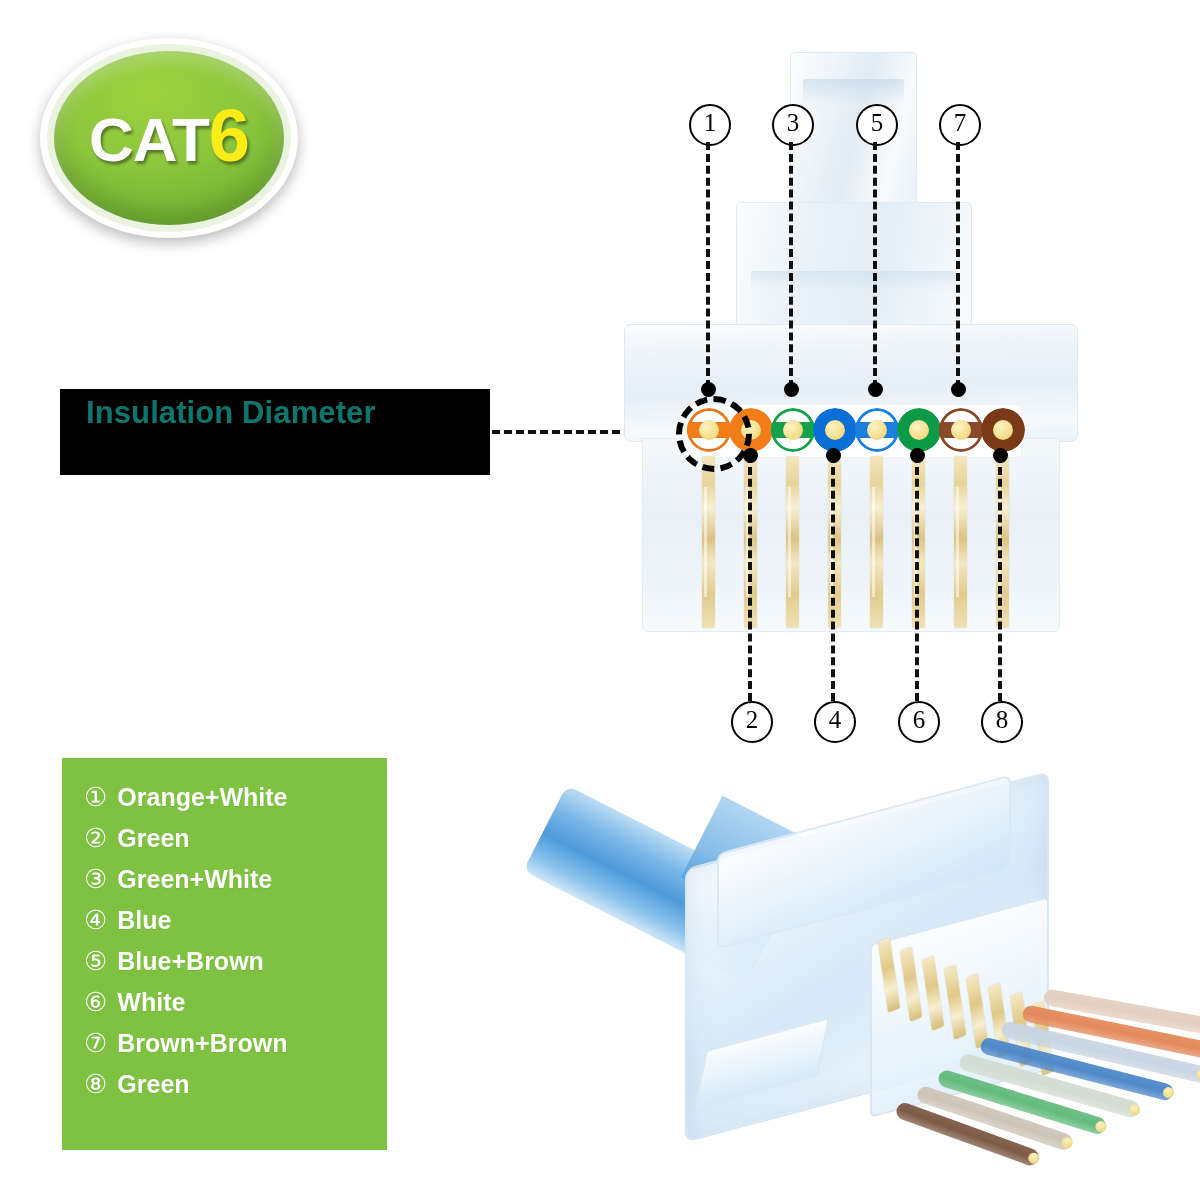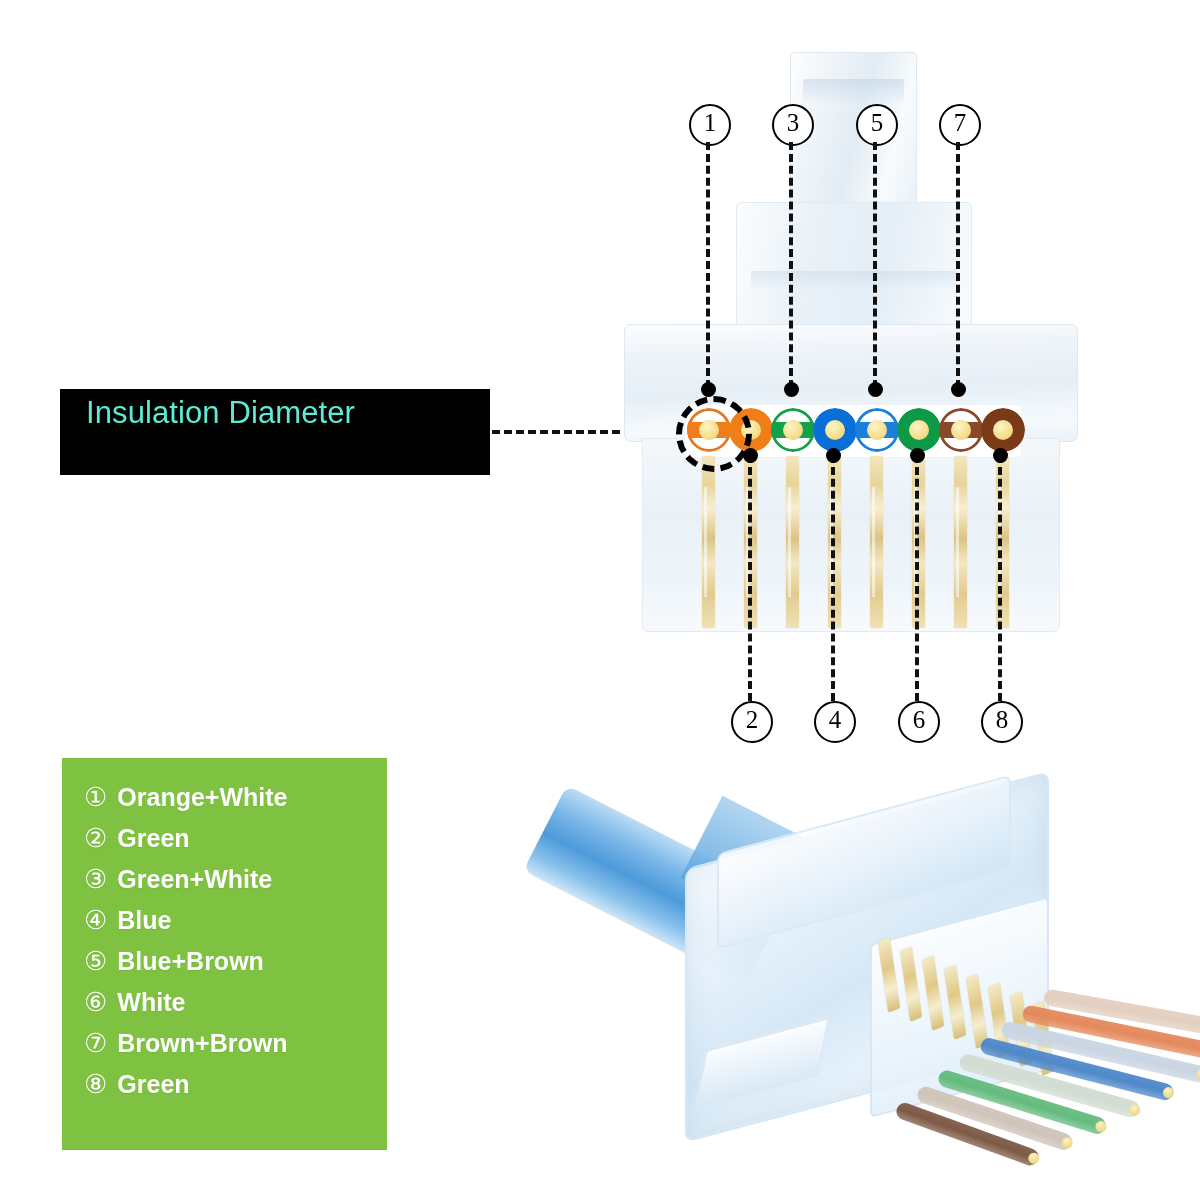--- a/index.html
+++ b/index.html
@@ -18,21 +18,21 @@
       display:flex;align-items:center;justify-content:center;
       box-shadow:inset 0 -10px 22px rgba(0,0,0,.16), inset 0 8px 16px rgba(255,255,255,.30);}
   .badge-text{font-size:62px;font-weight:bold;letter-spacing:-1px;line-height:1;
       white-space:nowrap;transform:translateY(-2px);}
   .badge-cat{color:#ffffff;text-shadow:2px 3px 3px rgba(0,0,0,.40);}
   .badge-six{color:#fbec18;text-shadow:2px 3px 3px rgba(0,0,0,.40);font-size:74px;}
 
   
   .ins-label{position:absolute;left:60px;top:389px;width:430px;height:86px;background:#000000;
       padding:0;box-sizing:border-box;}
-  .ins-title{position:absolute;left:26px;top:6px;color:#5eead4;font-size:31px;font-weight:normal;
+  .ins-title{position:absolute;left:26px;top:6px;color:#0f766e;font-size:31px;font-weight:bold;
       letter-spacing:.1px;white-space:nowrap;}
   .ins-value{position:absolute;left:26px;top:44px;color:#8dc63f;font-size:31px;font-weight:bold;
       letter-spacing:.1px;white-space:nowrap;}
 
   
   .lead-h{position:absolute;left:492px;top:430px;width:188px;height:0;
       border-top:4px dashed #111;}
 
   
   .legend{position:absolute;left:62px;top:758px;width:325px;height:392px;background:#7fc241;}
@@ -122,20 +122,27 @@
       transform:skewY(-15deg) rotate(-8deg);box-shadow:0 0 1px rgba(130,105,55,.5);}
   .pwire{position:absolute;height:17px;border-radius:9px;transform-origin:0 50%;}
   .pwire:after{content:"";position:absolute;right:-1px;top:3px;width:11px;height:11px;
       border-radius:50%;background:radial-gradient(circle at 40% 35%,#fdf3c0,#e7ca6c);}
 </style>
 </head>
 <body>
 
 <div class="stage">
 
+  <div class="badge">
+    <div class="badge-outer"></div>
+    <div class="badge-ring"></div>
+    <div class="badge-inner">
+      <div class="badge-text"><span class="badge-cat">CAT</span><span class="badge-six">6</span></div>
+    </div>
+  </div>
 
   <div class="ins-label">
     <div class="ins-title">Insulation Diameter</div>
   </div>
   <div class="lead-h"></div>
 
   <div class="legend">
     <ul>
       <li>
           <span class="lg-num">①</span>

